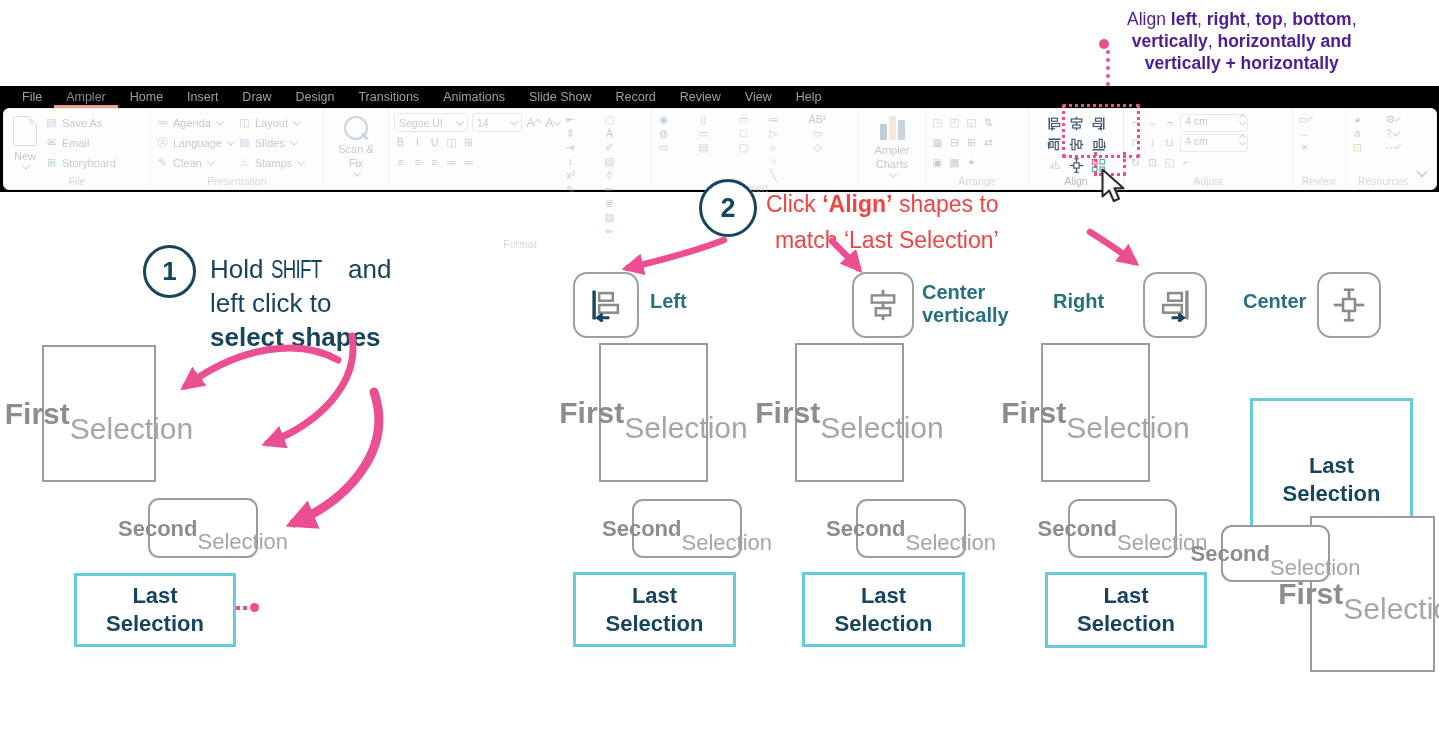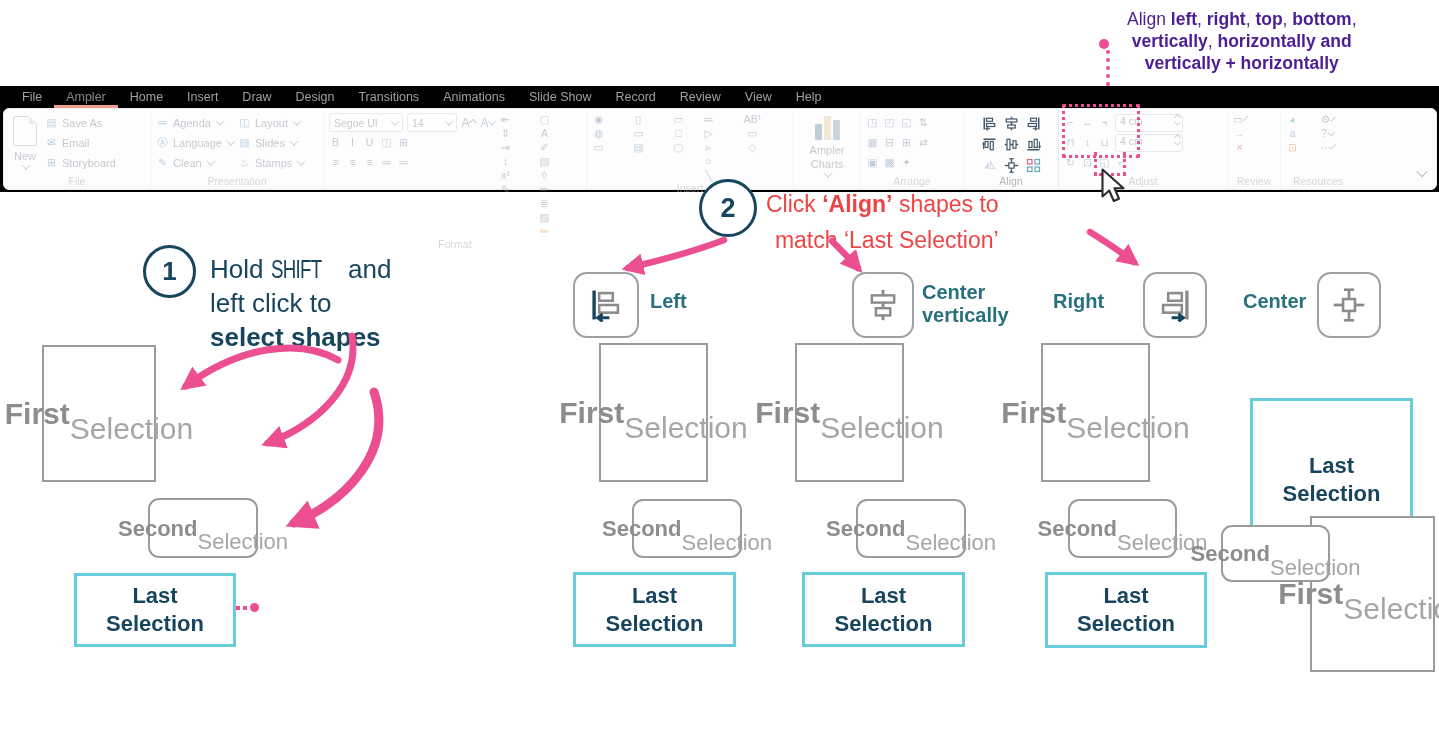--- a/index.html
+++ b/index.html
@@ -179,20 +179,27 @@
               <div class="ritem">
                 <span class="ic sm blue">♨</span>
                 <span>Stamps</span>
                 <span class="cv"></span>
               </div>
             </div>
         </div>
         <div class="grp-label">Presentation</div>
       </div>
 
+      <div class="grp faded" style="width:54px">
+        <div class="bigbtn ml">
+          <span class="magicon"></span>
+          <span class="ml">Scan &amp;
+Fix</span><span class="cv"></span>
+        </div>
+      </div>
 
       <div class="grp faded" style="width:252px">
         <div class="grow">
           <div class="gcol">
             <div class="ritem">
               <span class="fontbox" style="width:64px">
                 <span>Segoe UI</span>
                   <span class="cv"></span>
               </span>
               <span class="fontbox" style="width:40px">

